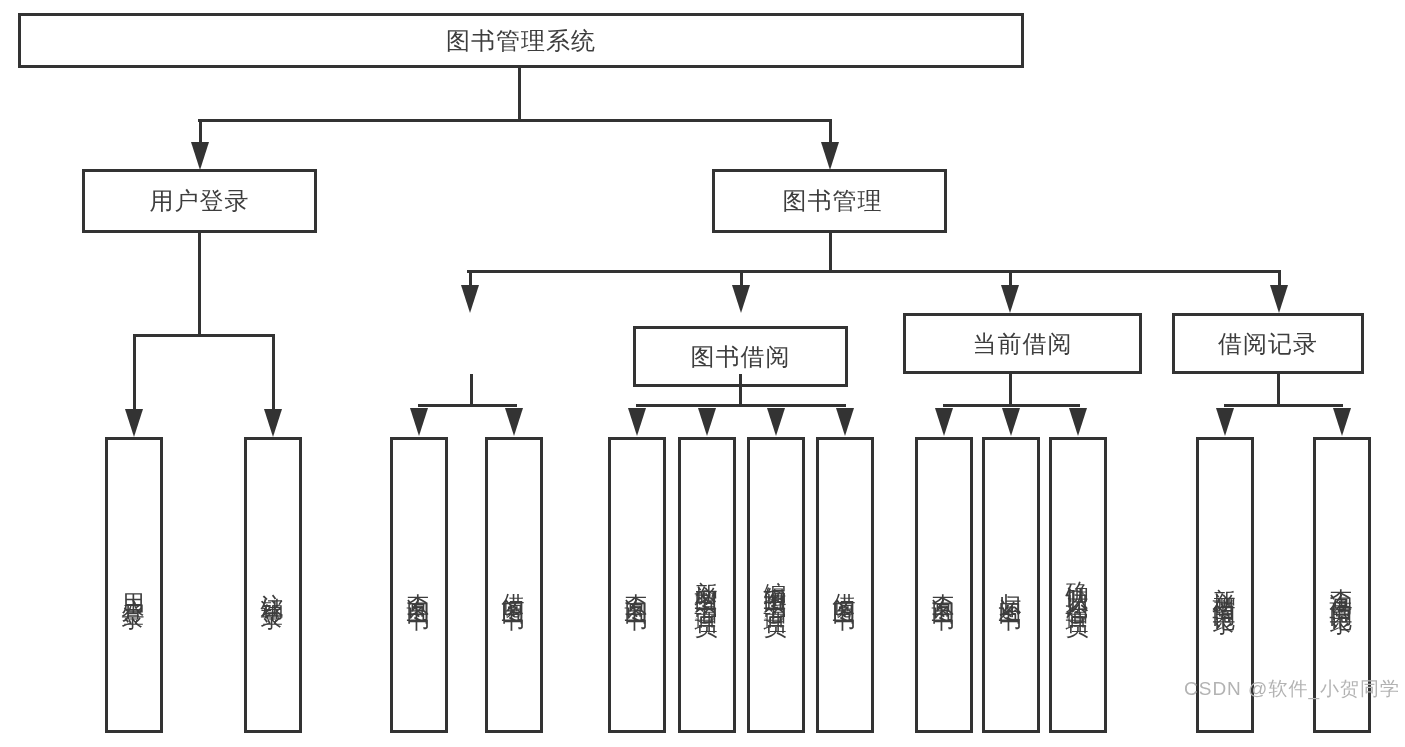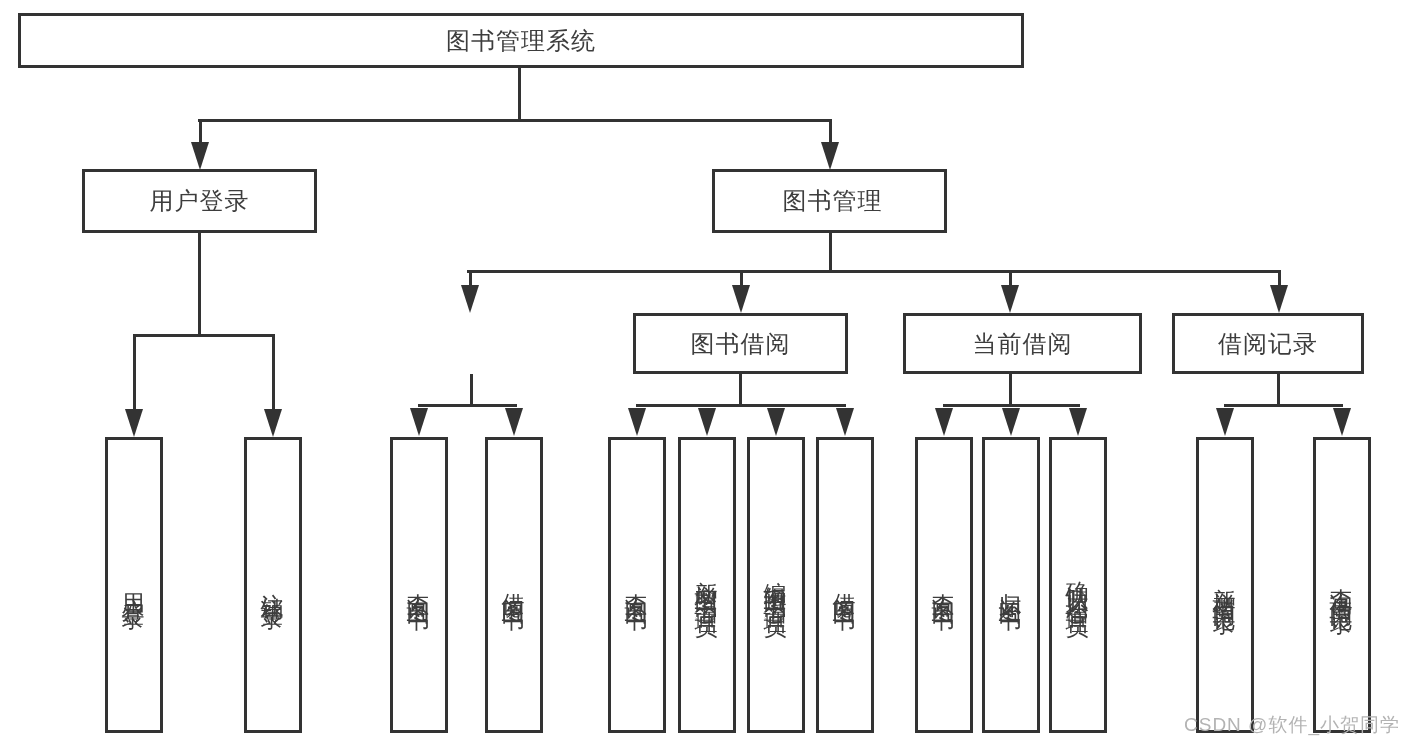--- a/index.html
+++ b/index.html
@@ -54,21 +54,21 @@
   .arrow {
     position: absolute;
     width: 0; height: 0;
     border-left: 9px solid transparent;
     border-right: 9px solid transparent;
     border-top: 28px solid var(--line);
   }
   .watermark {
     position: absolute;
     left: 1184px;
-    top: 712px;
+    top: 676px;
     font-size: 19px;
     color: var(--watermark);
     letter-spacing: 1px;
     white-space: nowrap;
   }
 </style>
 </head>
 <body>
 
 <div class="canvas">
@@ -79,21 +79,21 @@
 
   <div class="node" style="left:82px; top:169px; width:235px; height:64px;">
     <span>用户登录</span>
   </div>
 
   <div class="node" style="left:712px; top:169px; width:235px; height:64px;padding-left:6px;">
     <span>图书管理</span>
   </div>
 
 
-  <div class="node" style="left:633px; top:313px; width:215px; height:61px;">
+  <div class="node" style="left:633px; top:326px; width:215px; height:61px;">
     <span>图书借阅</span>
   </div>
 
   <div class="node" style="left:903px; top:313px; width:239px; height:61px;">
     <span>当前借阅</span>
   </div>
 
   <div class="node" style="left:1172px; top:313px; width:192px; height:61px;">
     <span>借阅记录</span>
   </div>

